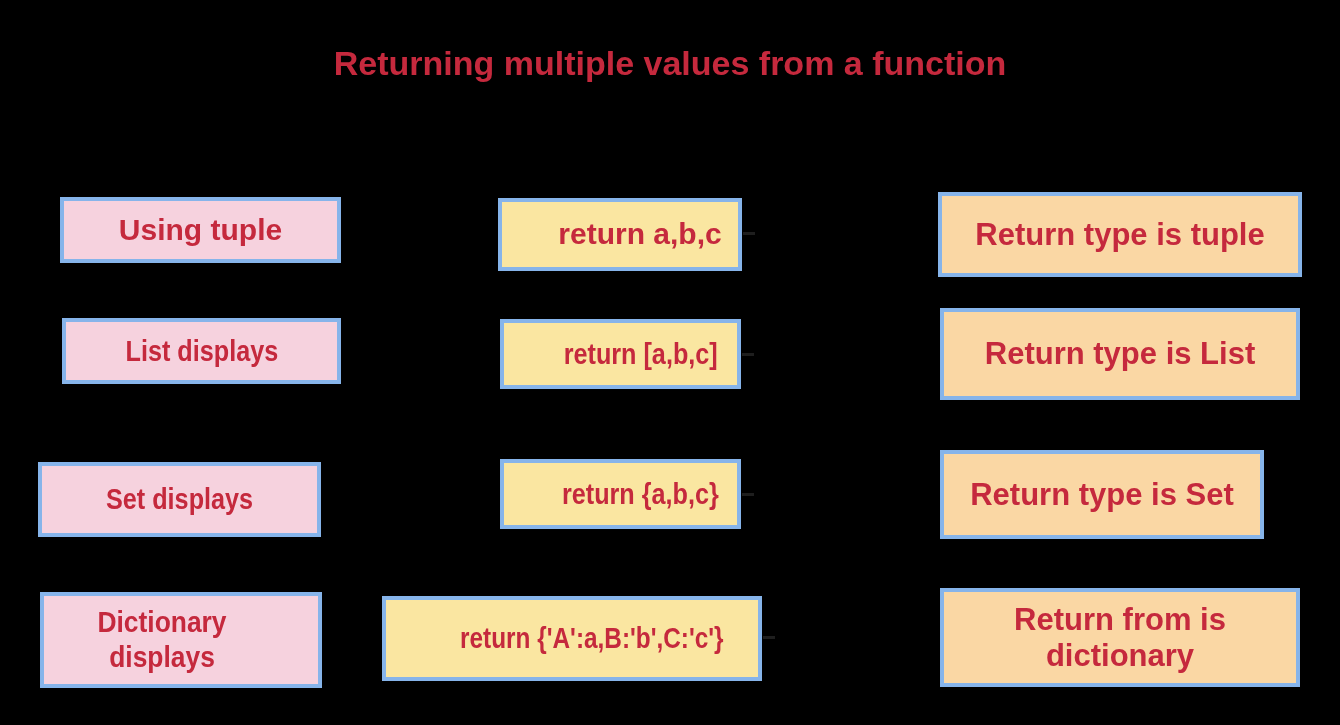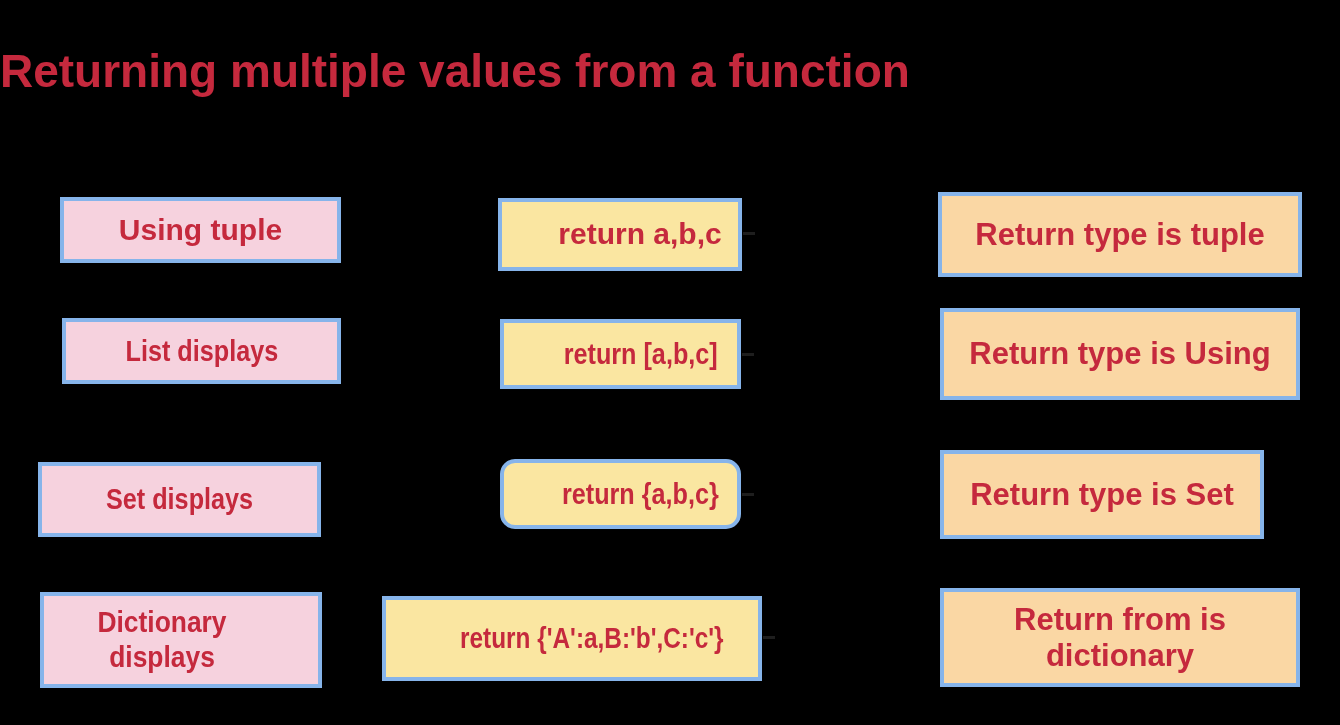--- a/index.html
+++ b/index.html
@@ -14,21 +14,22 @@
   html,body{margin:0;padding:0;background:var(--bg);}
   .stage{
     position:relative;
     width:1340px;height:725px;
     background:var(--bg);
     overflow:hidden;
     font-family:"Liberation Sans", sans-serif;
   }
   .title{
     position:absolute;top:44px;left:0;width:100%;
-    font-size:46px;font-weight:bold;
+    text-align:center;
+    font-size:34px;font-weight:bold;
     color:var(--text);
     letter-spacing:0px;
   }
   .box{
     position:absolute;
     box-sizing:border-box;
     border:4px solid var(--border);
     display:flex;align-items:center;justify-content:center;
     text-align:center;
     color:var(--text);
@@ -73,27 +74,27 @@
   </div>
 
   <div class="box pink" style="left:62px;top:318px;width:279px;height:66px;">
     <span class="label nowrap narrow">List displays</span>
   </div>
   <div class="box yellow" style="left:500px;top:319px;width:241px;height:70px;">
     <span class="label nowrap narrow">return [a,b,c]</span>
   </div>
   <div class="stub" style="left:742px;top:353px;"></div>
   <div class="box orange" style="left:940px;top:308px;width:360px;height:92px;">
-    <span class="label nowrap">Return type is Using</span>
+    <span class="label nowrap">Return type is List</span>
   </div>
 
   <div class="box pink" style="left:38px;top:462px;width:283px;height:75px;">
     <span class="label nowrap narrow">Set displays</span>
   </div>
-  <div class="box yellow" style="left:500px;top:459px;width:241px;height:70px;border-radius:15px;">
+  <div class="box yellow" style="left:500px;top:459px;width:241px;height:70px;">
     <span class="label nowrap narrow">return {a,b,c}</span>
   </div>
   <div class="stub" style="left:742px;top:493px;"></div>
   <div class="box orange" style="left:940px;top:450px;width:324px;height:89px;">
     <span class="label nowrap">Return type is Set</span>
   </div>
 
   <div class="box pink pad-wrap" style="left:40px;top:592px;width:282px;height:96px;padding-left:8px;">
     <span class="label narrow-wrap">Dictionary displays</span>
   </div>

